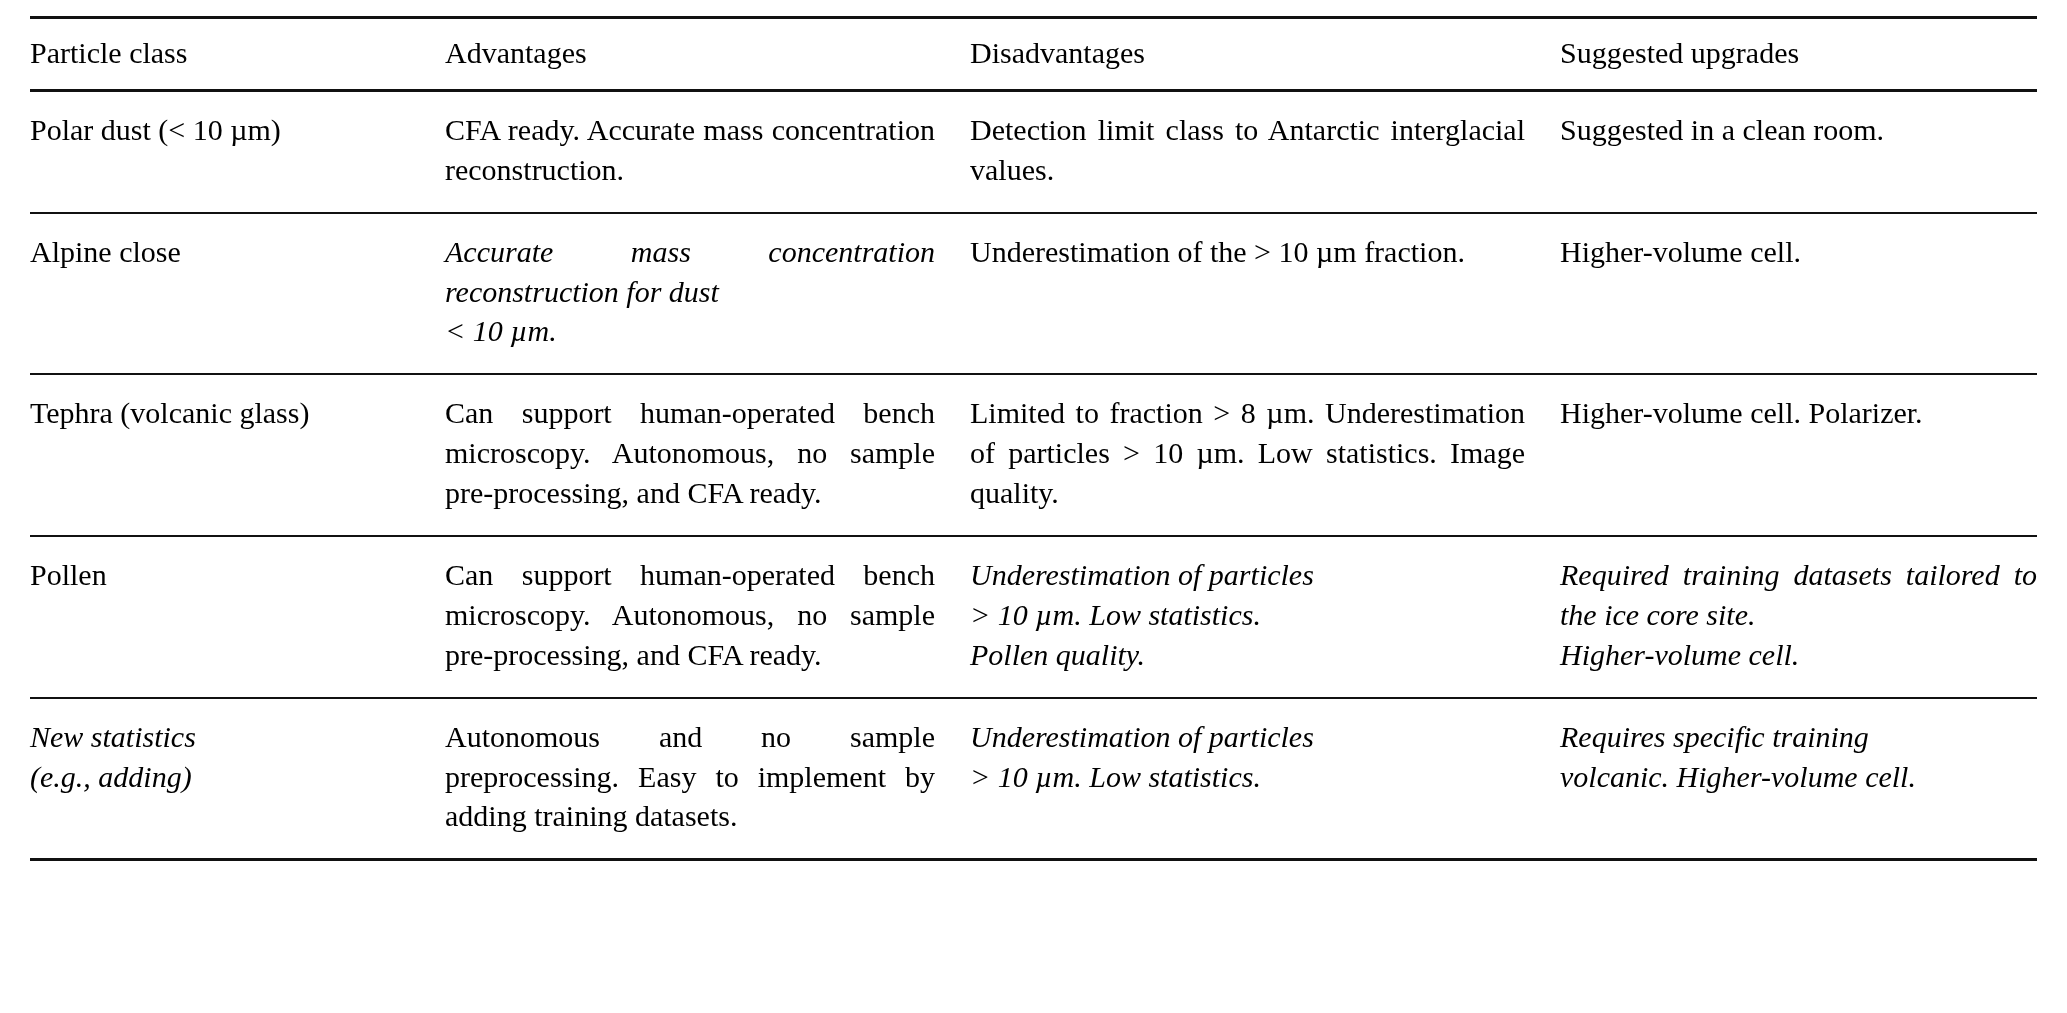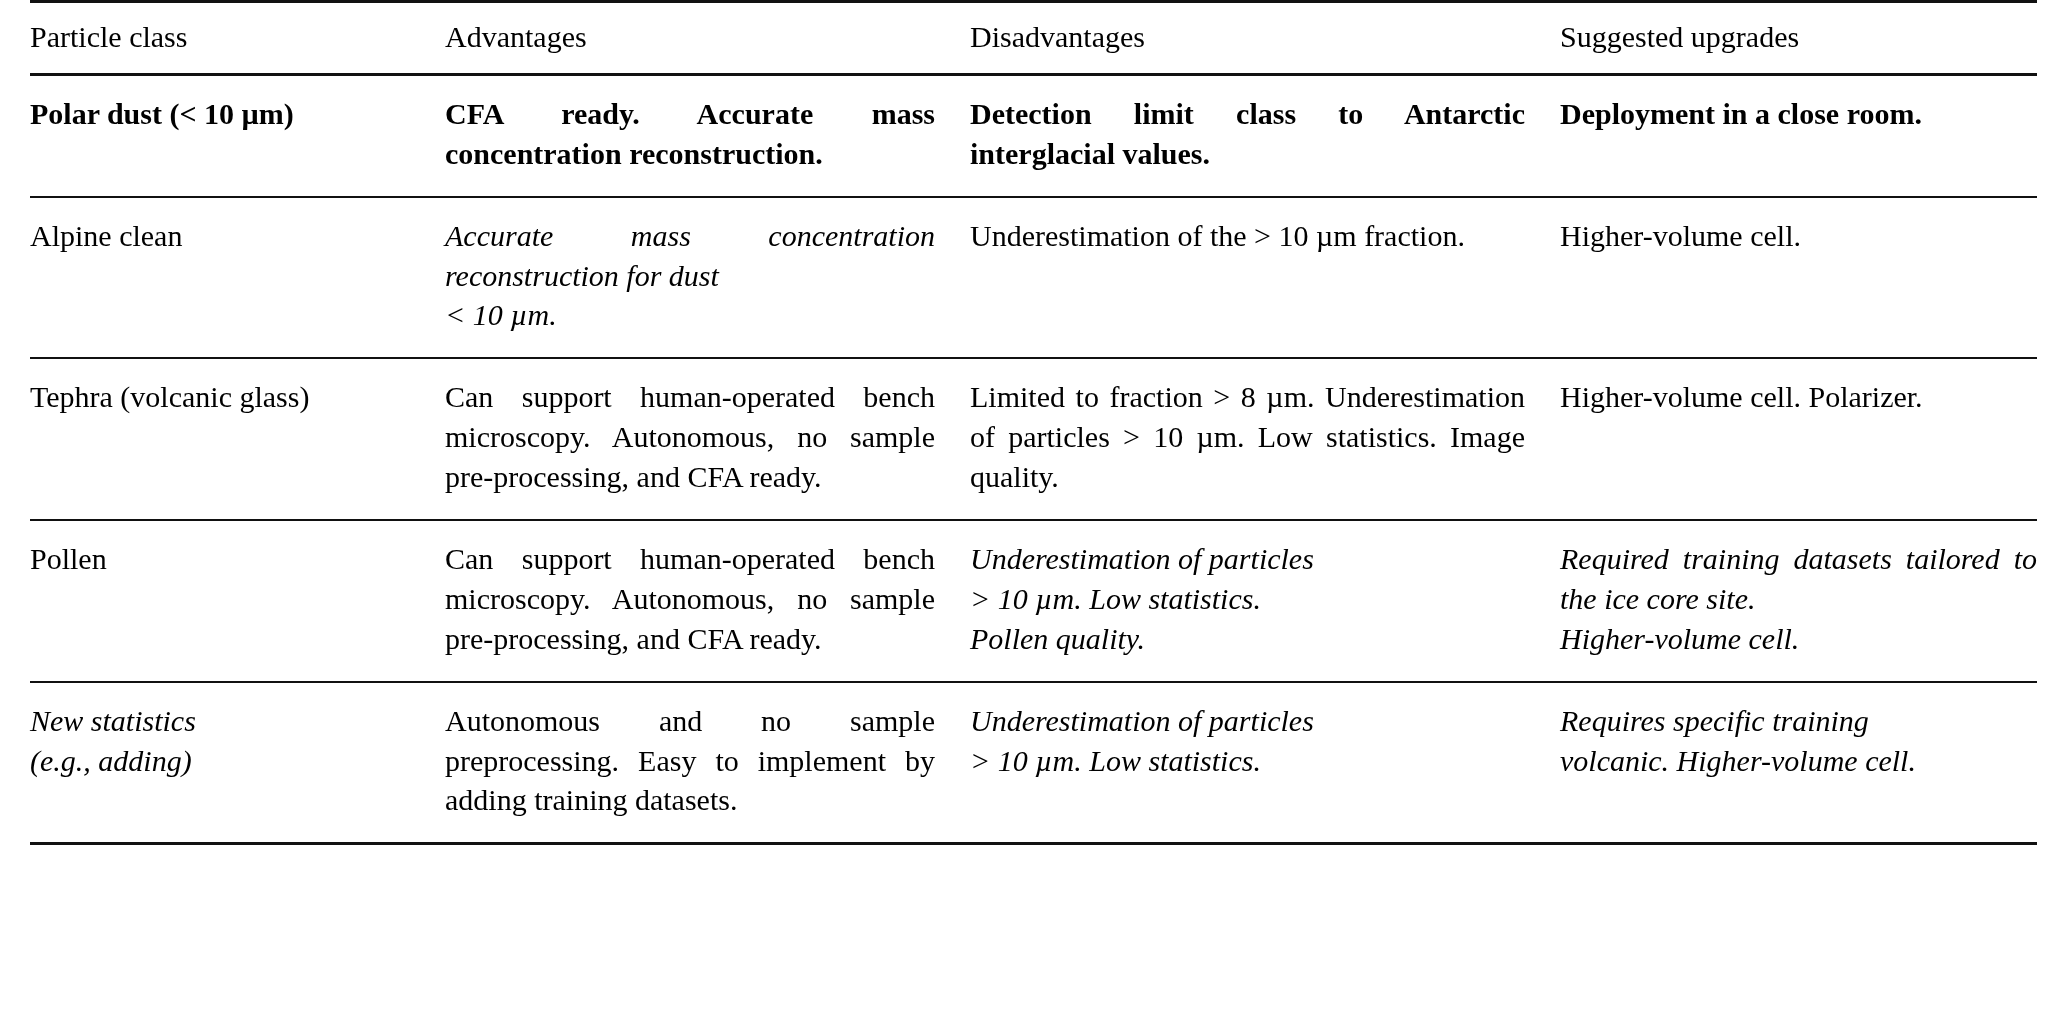--- a/index.html
+++ b/index.html
@@ -13,21 +13,21 @@
     font-family: "Liberation Serif", "DejaVu Serif", serif;
     color: #000000;
     overflow: hidden;
   }
 
   .table-wrap {
     position: relative;
     width: 2067px;
     height: 856px;
     box-sizing: border-box;
-    padding: 0 30px;
+    padding: 16px 30px;
   }
 
   table.ptable {
     width: 100%;
     border-collapse: collapse;
     table-layout: fixed;
     font-size: 30px;
     line-height: 1.33;
   }
 
@@ -42,21 +42,21 @@
     font-weight: normal;
     vertical-align: top;
     padding: 14px 0 16px 0;
     white-space: nowrap;
   }
 
   
   tr.rule-top > * { border-top: 3.5px solid #111; }
   thead tr.hdr > * { border-bottom: 3.5px solid #111; }
   tbody tr.body-row > td { border-top: 2px solid #111; }
-  tbody tr.body-row.first > td { border-top: none; font-weight: bold; }
+  tbody tr.body-row.first > td { border-top: none; }
   tbody tr.bottom-rule > td {
     border-top: 3.5px solid #111;
     height: 0;
     padding: 0;
     line-height: 0;
     font-size: 0;
   }
 
   tbody td {
     vertical-align: top;
@@ -98,25 +98,25 @@
     </thead>
 
     <tbody>
 
       <tr class="body-row first">
         <td class="col-class left">
           <span class="nowrapline">Polar dust (&lt; 10 µm)</span>
         </td>
         <td class="col-adv just">CFA ready. Accurate mass concentration reconstruction.</td>
         <td class="col-dis just">Detection limit class to Antarctic interglacial values.</td>
-        <td class="col-upg left">Deployment in a close room.</td>
+        <td class="col-upg left">Suggested in a clean room.</td>
       </tr>
 
       <tr class="body-row">
-        <td class="col-class left">Alpine clean</td>
+        <td class="col-class left">Alpine close</td>
         <td class="col-adv cell-lines">
           <div class="just">Accurate mass concentration reconstruction for dust</div>
           <div class="left">&lt; 10 µm.</div>
         </td>
         <td class="col-dis just">Underestimation of the &gt; 10 µm fraction.</td>
         <td class="col-upg left">Higher-volume cell.</td>
       </tr>
 
       <tr class="body-row">
         <td class="col-class left">

